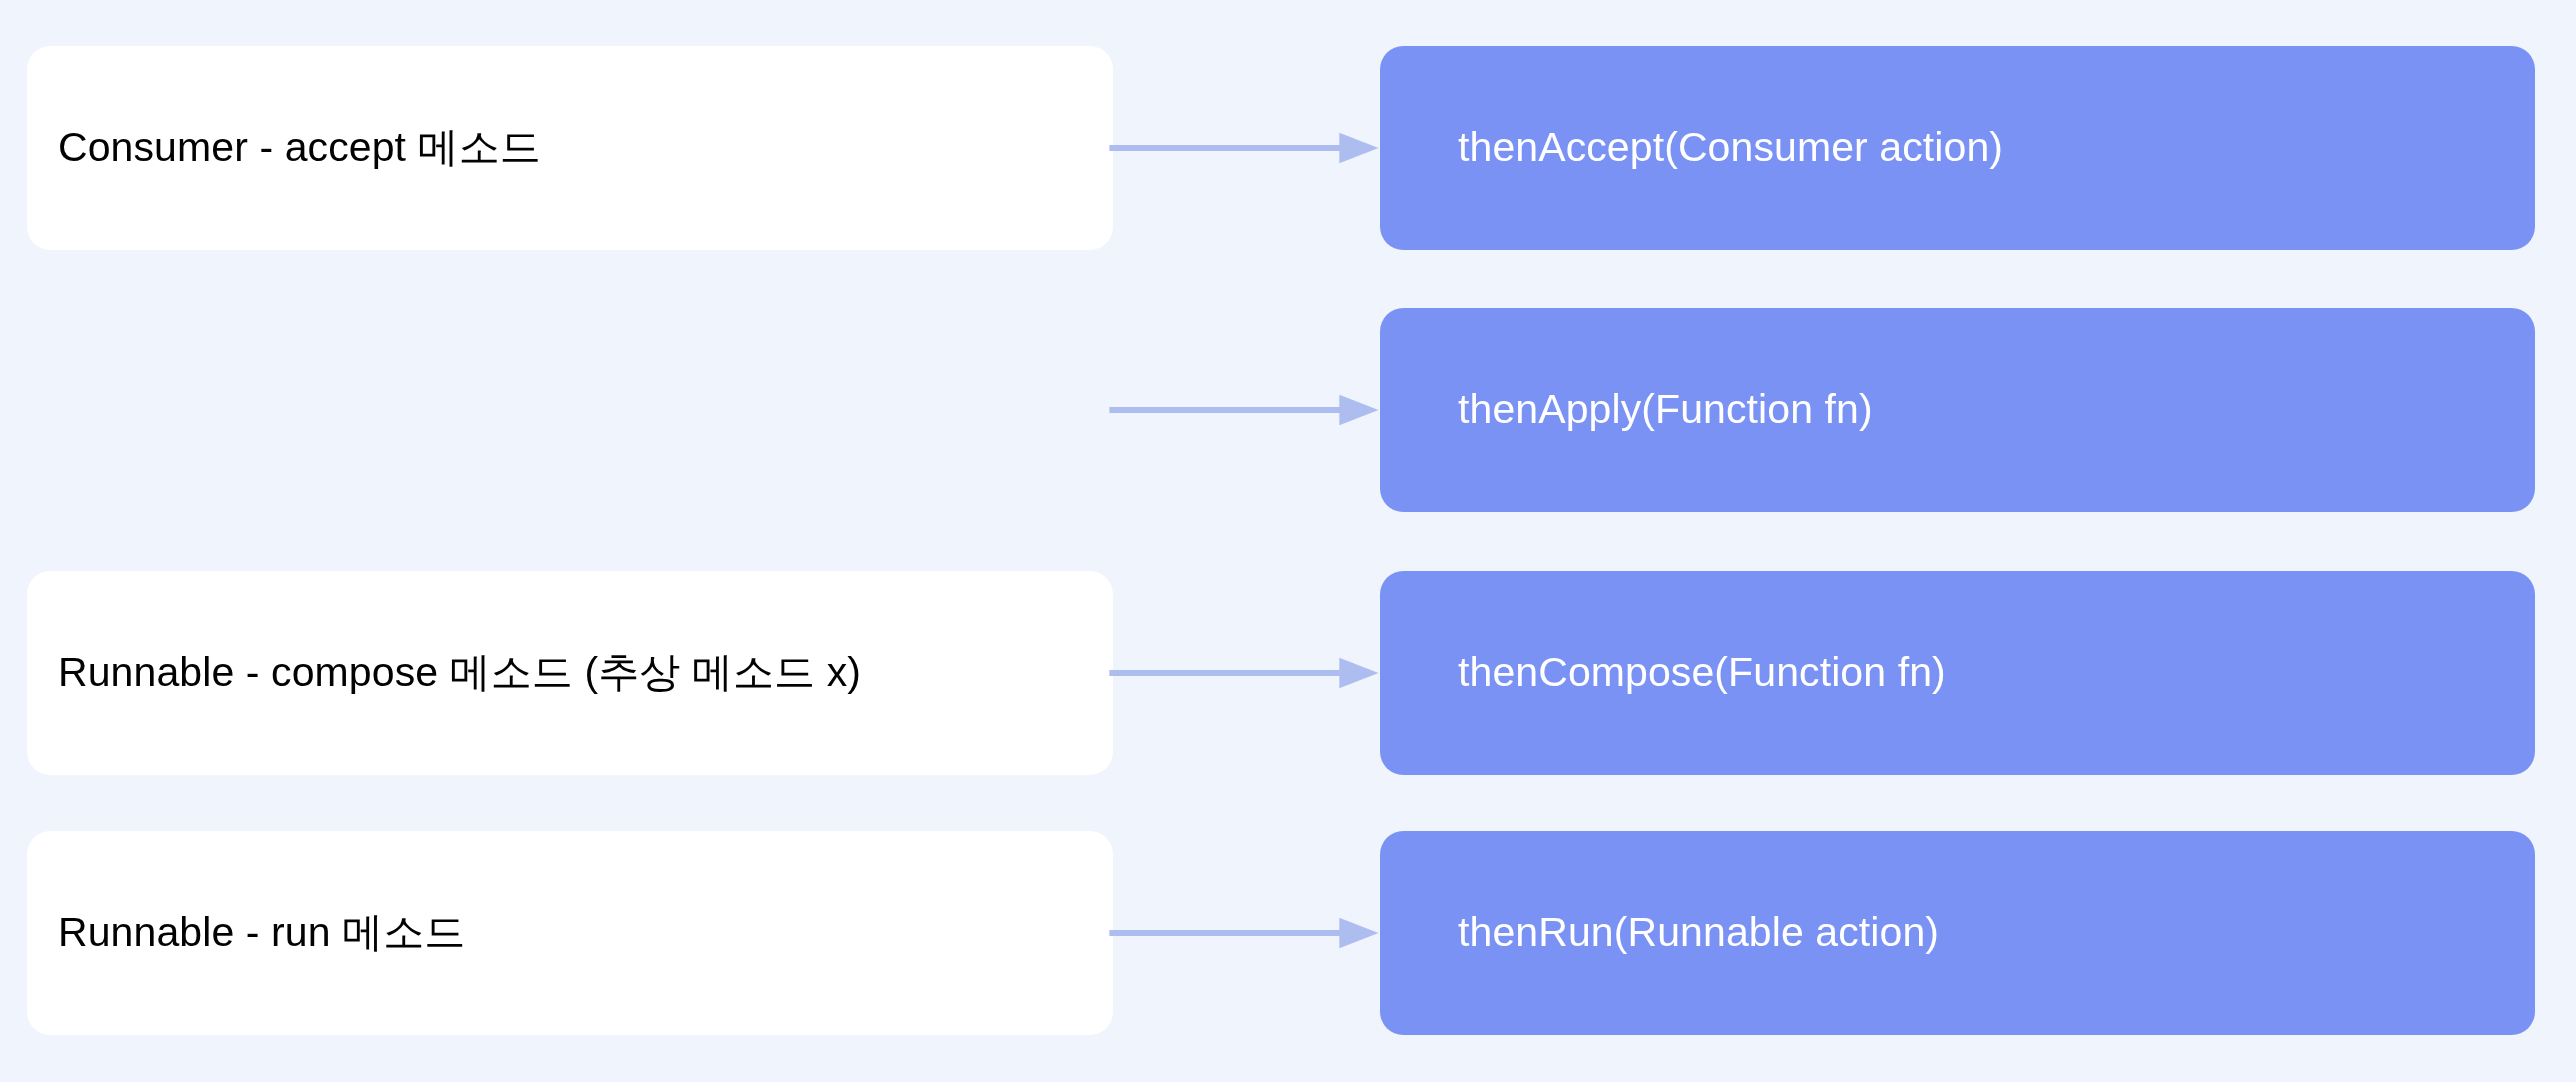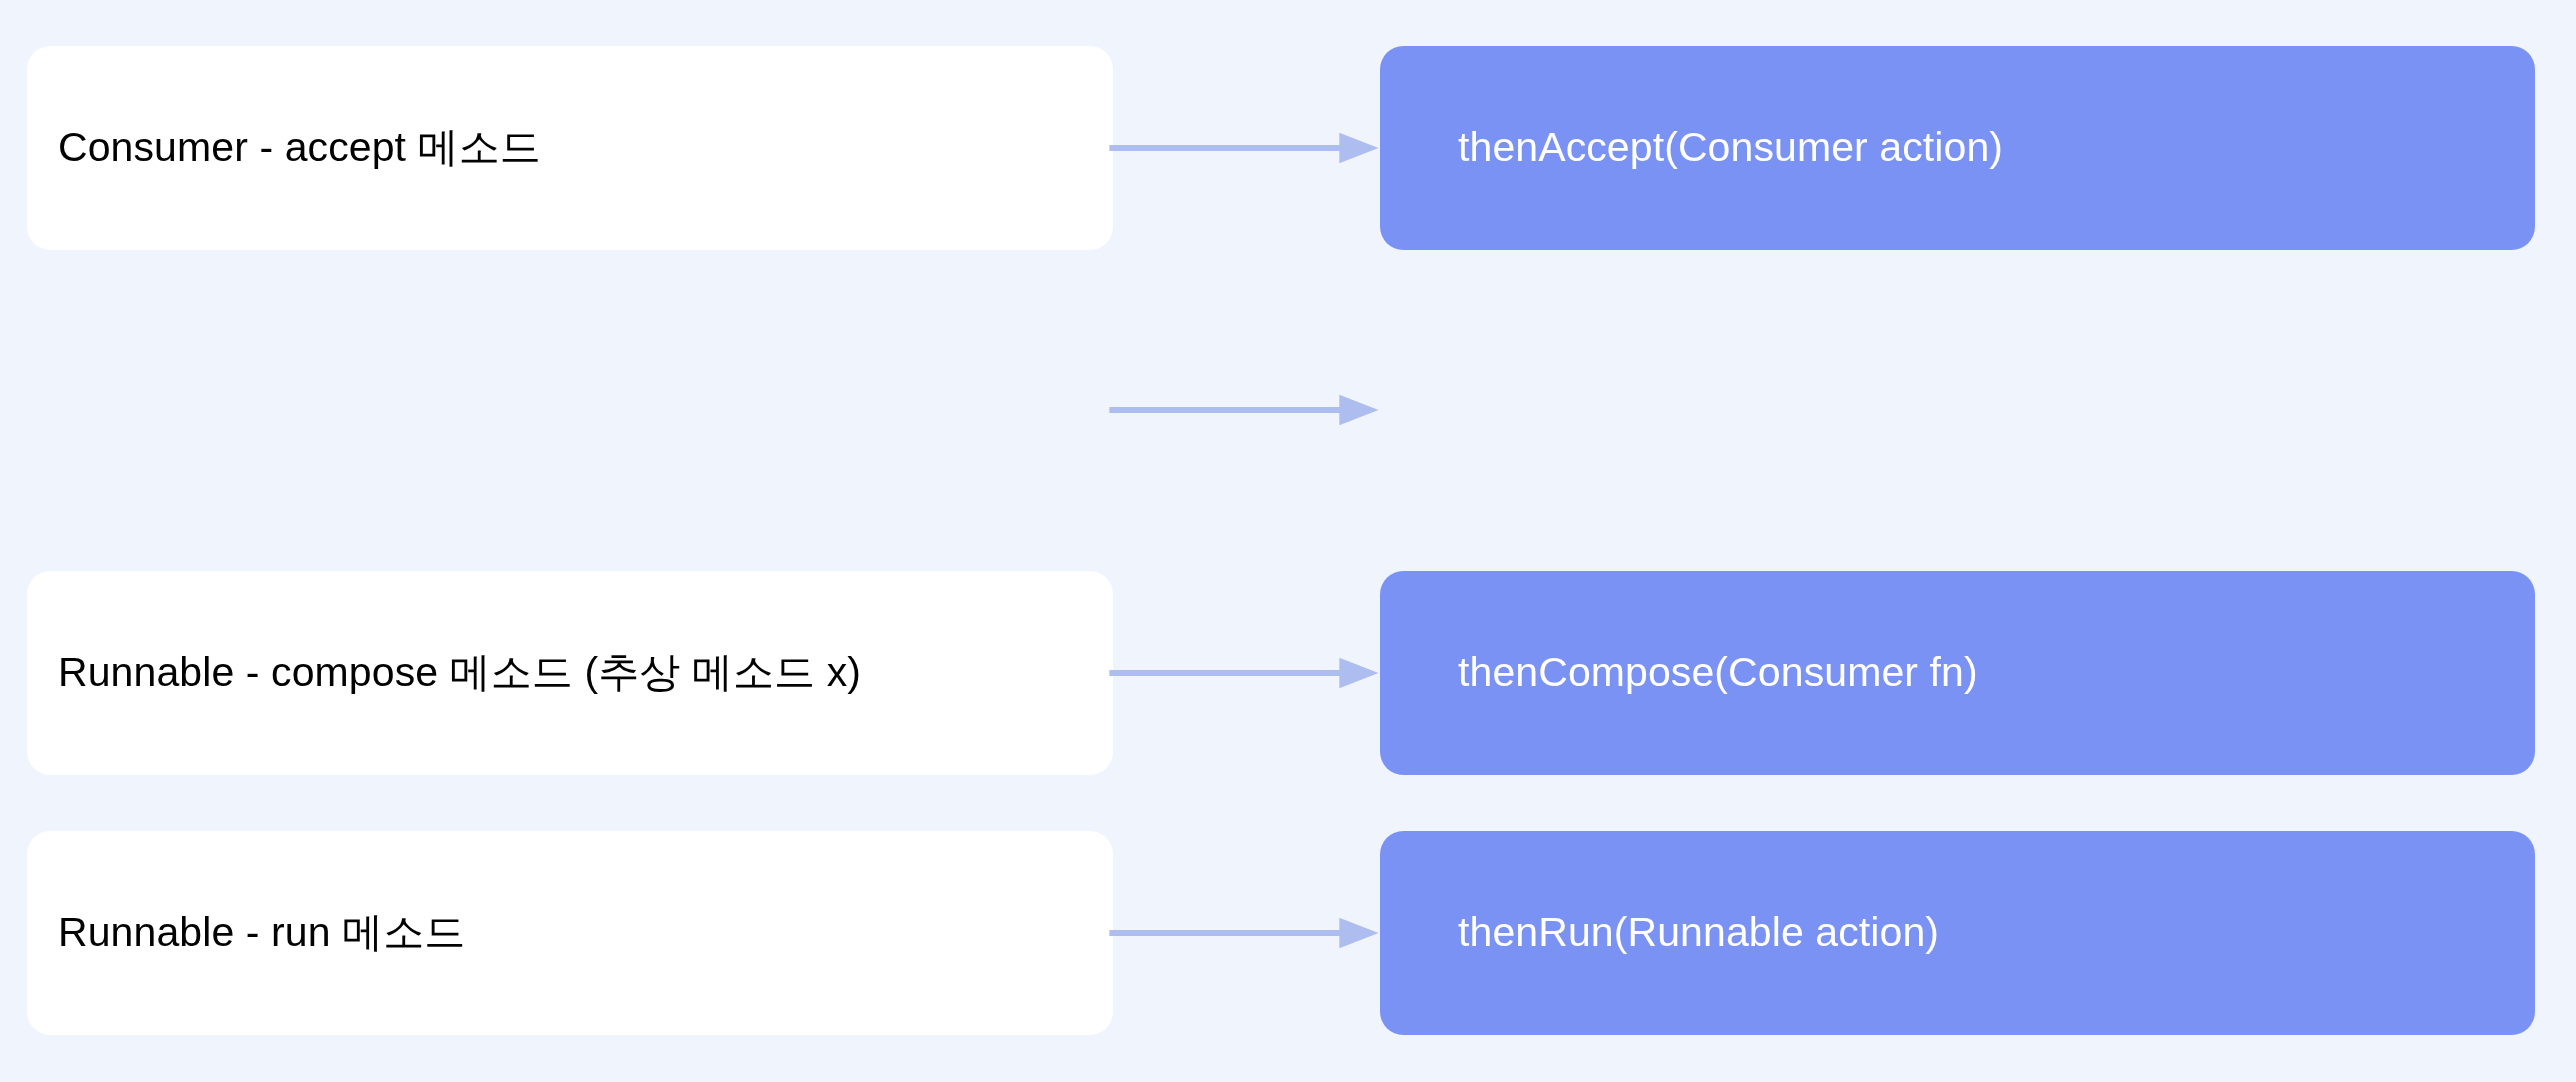--- a/index.html
+++ b/index.html
@@ -112,34 +112,37 @@
     </div>
   </div>
 
   <div class="row row-2">
     <div class="connector">
       <svg viewBox="0 0 310 46" xmlns="http://www.w3.org/2000/svg" aria-hidden="true">
         <line x1="0" y1="23" x2="262" y2="23" stroke="#aebdf0" stroke-width="7"></line>
         <polygon points="258,6 302,23 258,40" fill="#aebdf0"></polygon>
       </svg>
     </div>
+    <div class="node node-target">
+      <span class="node-label">thenApply(Function fn)</span>
+    </div>
   </div>
 
   <div class="row row-3">
     <div class="node node-source">
       <span class="node-label">Runnable - compose 메소드 (추상 메소드 x)</span>
     </div>
     <div class="connector">
       <svg viewBox="0 0 310 46" xmlns="http://www.w3.org/2000/svg" aria-hidden="true">
         <line x1="0" y1="23" x2="262" y2="23" stroke="#aebdf0" stroke-width="7"></line>
         <polygon points="258,6 302,23 258,40" fill="#aebdf0"></polygon>
       </svg>
     </div>
     <div class="node node-target">
-      <span class="node-label">thenCompose(Consumer fn)</span>
+      <span class="node-label">thenCompose(Function fn)</span>
     </div>
   </div>
 
   <div class="row row-4">
     <div class="node node-source">
       <span class="node-label">Runnable - run 메소드</span>
     </div>
     <div class="connector">
       <svg viewBox="0 0 310 46" xmlns="http://www.w3.org/2000/svg" aria-hidden="true">
         <line x1="0" y1="23" x2="262" y2="23" stroke="#aebdf0" stroke-width="7"></line>

